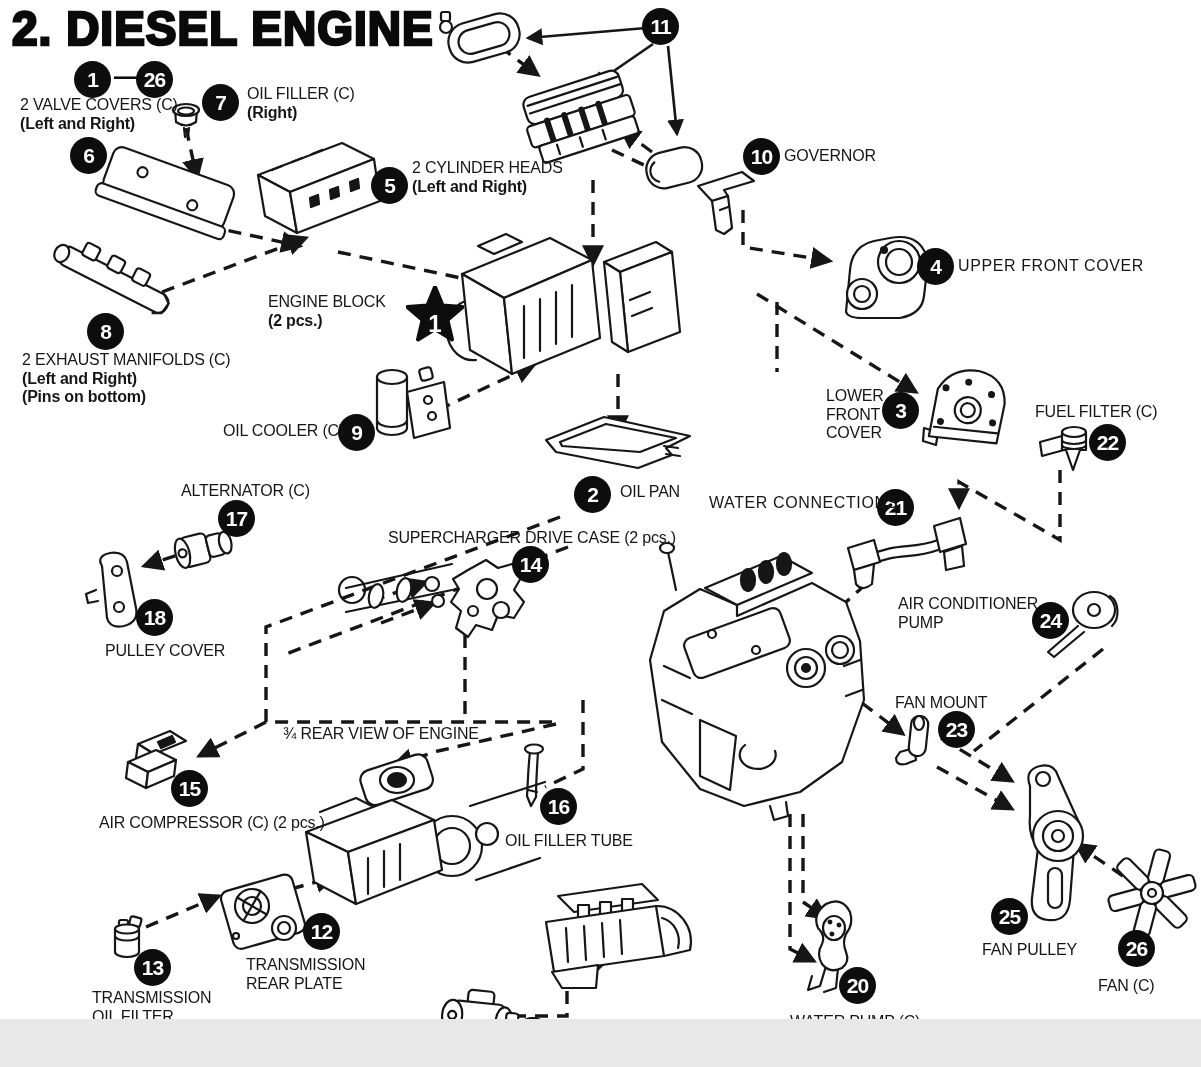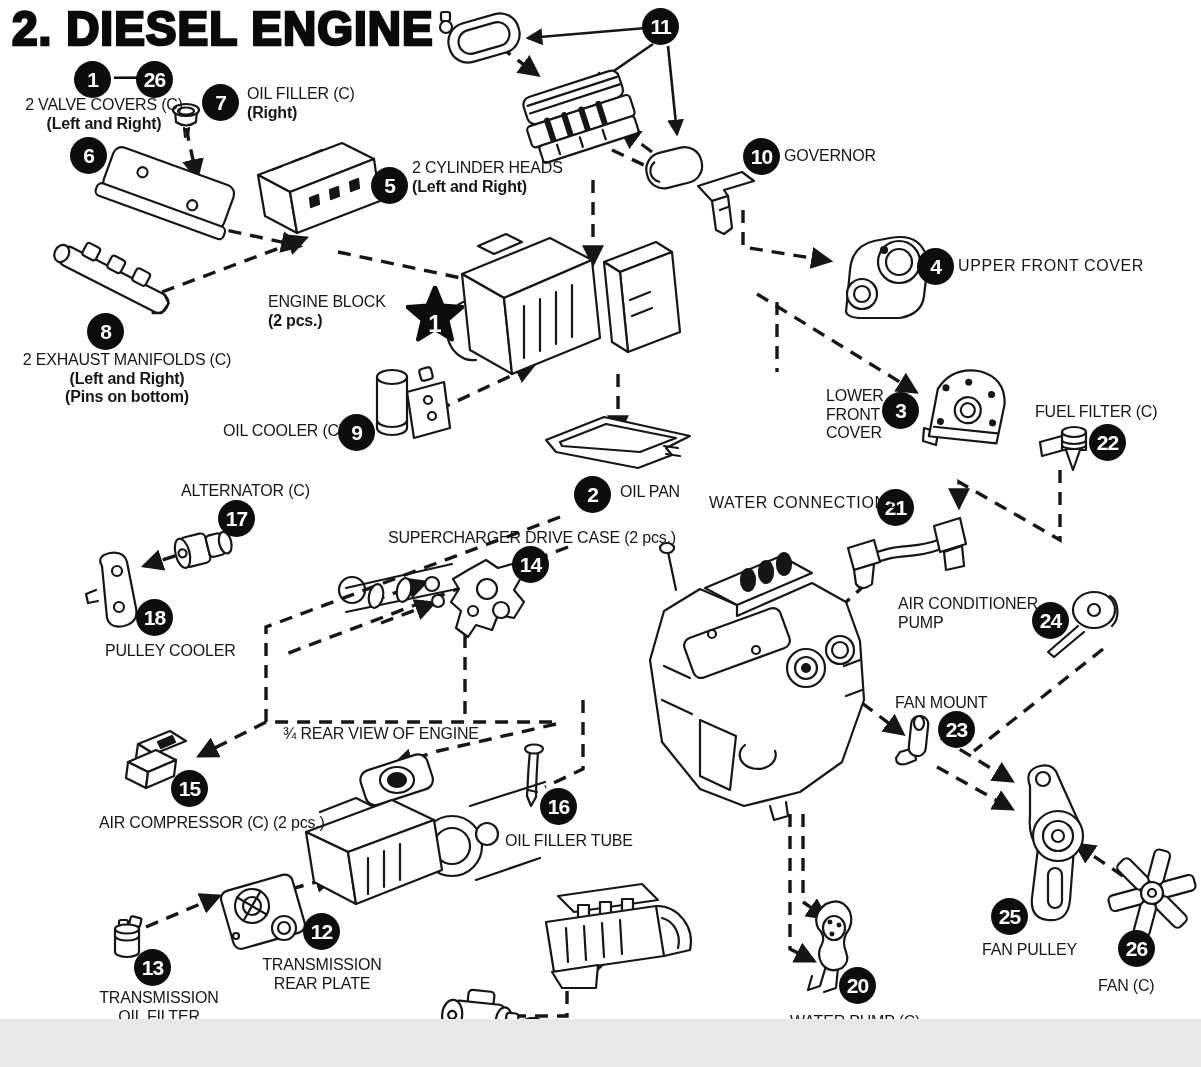--- a/index.html
+++ b/index.html
@@ -8,21 +8,21 @@
   #art{position:absolute;left:0;top:0;}
   .title{position:absolute;left:12px;top:0px;font-size:46px;line-height:54px;font-weight:bold;
          letter-spacing:1px;color:#0a0a0a;-webkit-text-stroke:2.6px #0a0a0a;
          transform:scaleY(1.05);transform-origin:0 0;white-space:nowrap;}
   .badge{position:absolute;width:37px;height:37px;border-radius:50%;background:#0d0d0d;color:#fff;
          display:flex;align-items:center;justify-content:center;font-size:21px;font-weight:bold;
          letter-spacing:-1px;}
   .lbl{position:absolute;font-size:16px;line-height:18.5px;letter-spacing:-0.2px;white-space:nowrap;}
   .lbl div{white-space:nowrap;}
   .b{font-weight:bold;}
-  .ctr{text-align:center;}
+  .ctr{text-align:left;}
   .rgt{text-align:left;}
   .dash-sep{position:absolute;font-size:26px;font-weight:bold;color:#0d0d0d;}
   .star-badge{position:absolute;width:58px;height:58px;}
   .star-badge span{position:absolute;left:0;top:9px;width:100%;text-align:center;color:#fff;
          font-size:24px;font-weight:bold;line-height:58px;}
 </style>
 </head>
 <body>
 
 <div id="page">
@@ -471,21 +471,21 @@
 <div class="lbl" style="left:620px;top:483px">
   <div>OIL PAN</div>
 </div>
 <div class="lbl" style="left:709px;top:494px;letter-spacing:0.6px">
   <div>WATER CONNECTIONS</div>
 </div>
 <div class="lbl" style="left:181px;top:482px">
   <div>ALTERNATOR (C)</div>
 </div>
 <div class="lbl" style="left:105px;top:642px">
-  <div>PULLEY COOLER</div>
+  <div>PULLEY COVER</div>
 </div>
 <div class="lbl" style="left:388px;top:529px">
   <div>SUPERCHARGER DRIVE CASE (2 pcs.)</div>
 </div>
 <div class="lbl rgt" style="left:898px;top:595px;width:130px">
   <div>AIR CONDITIONER</div>
   <div>PUMP</div>
 </div>
 <div class="lbl" style="left:895px;top:694px">
   <div>FAN MOUNT</div>

